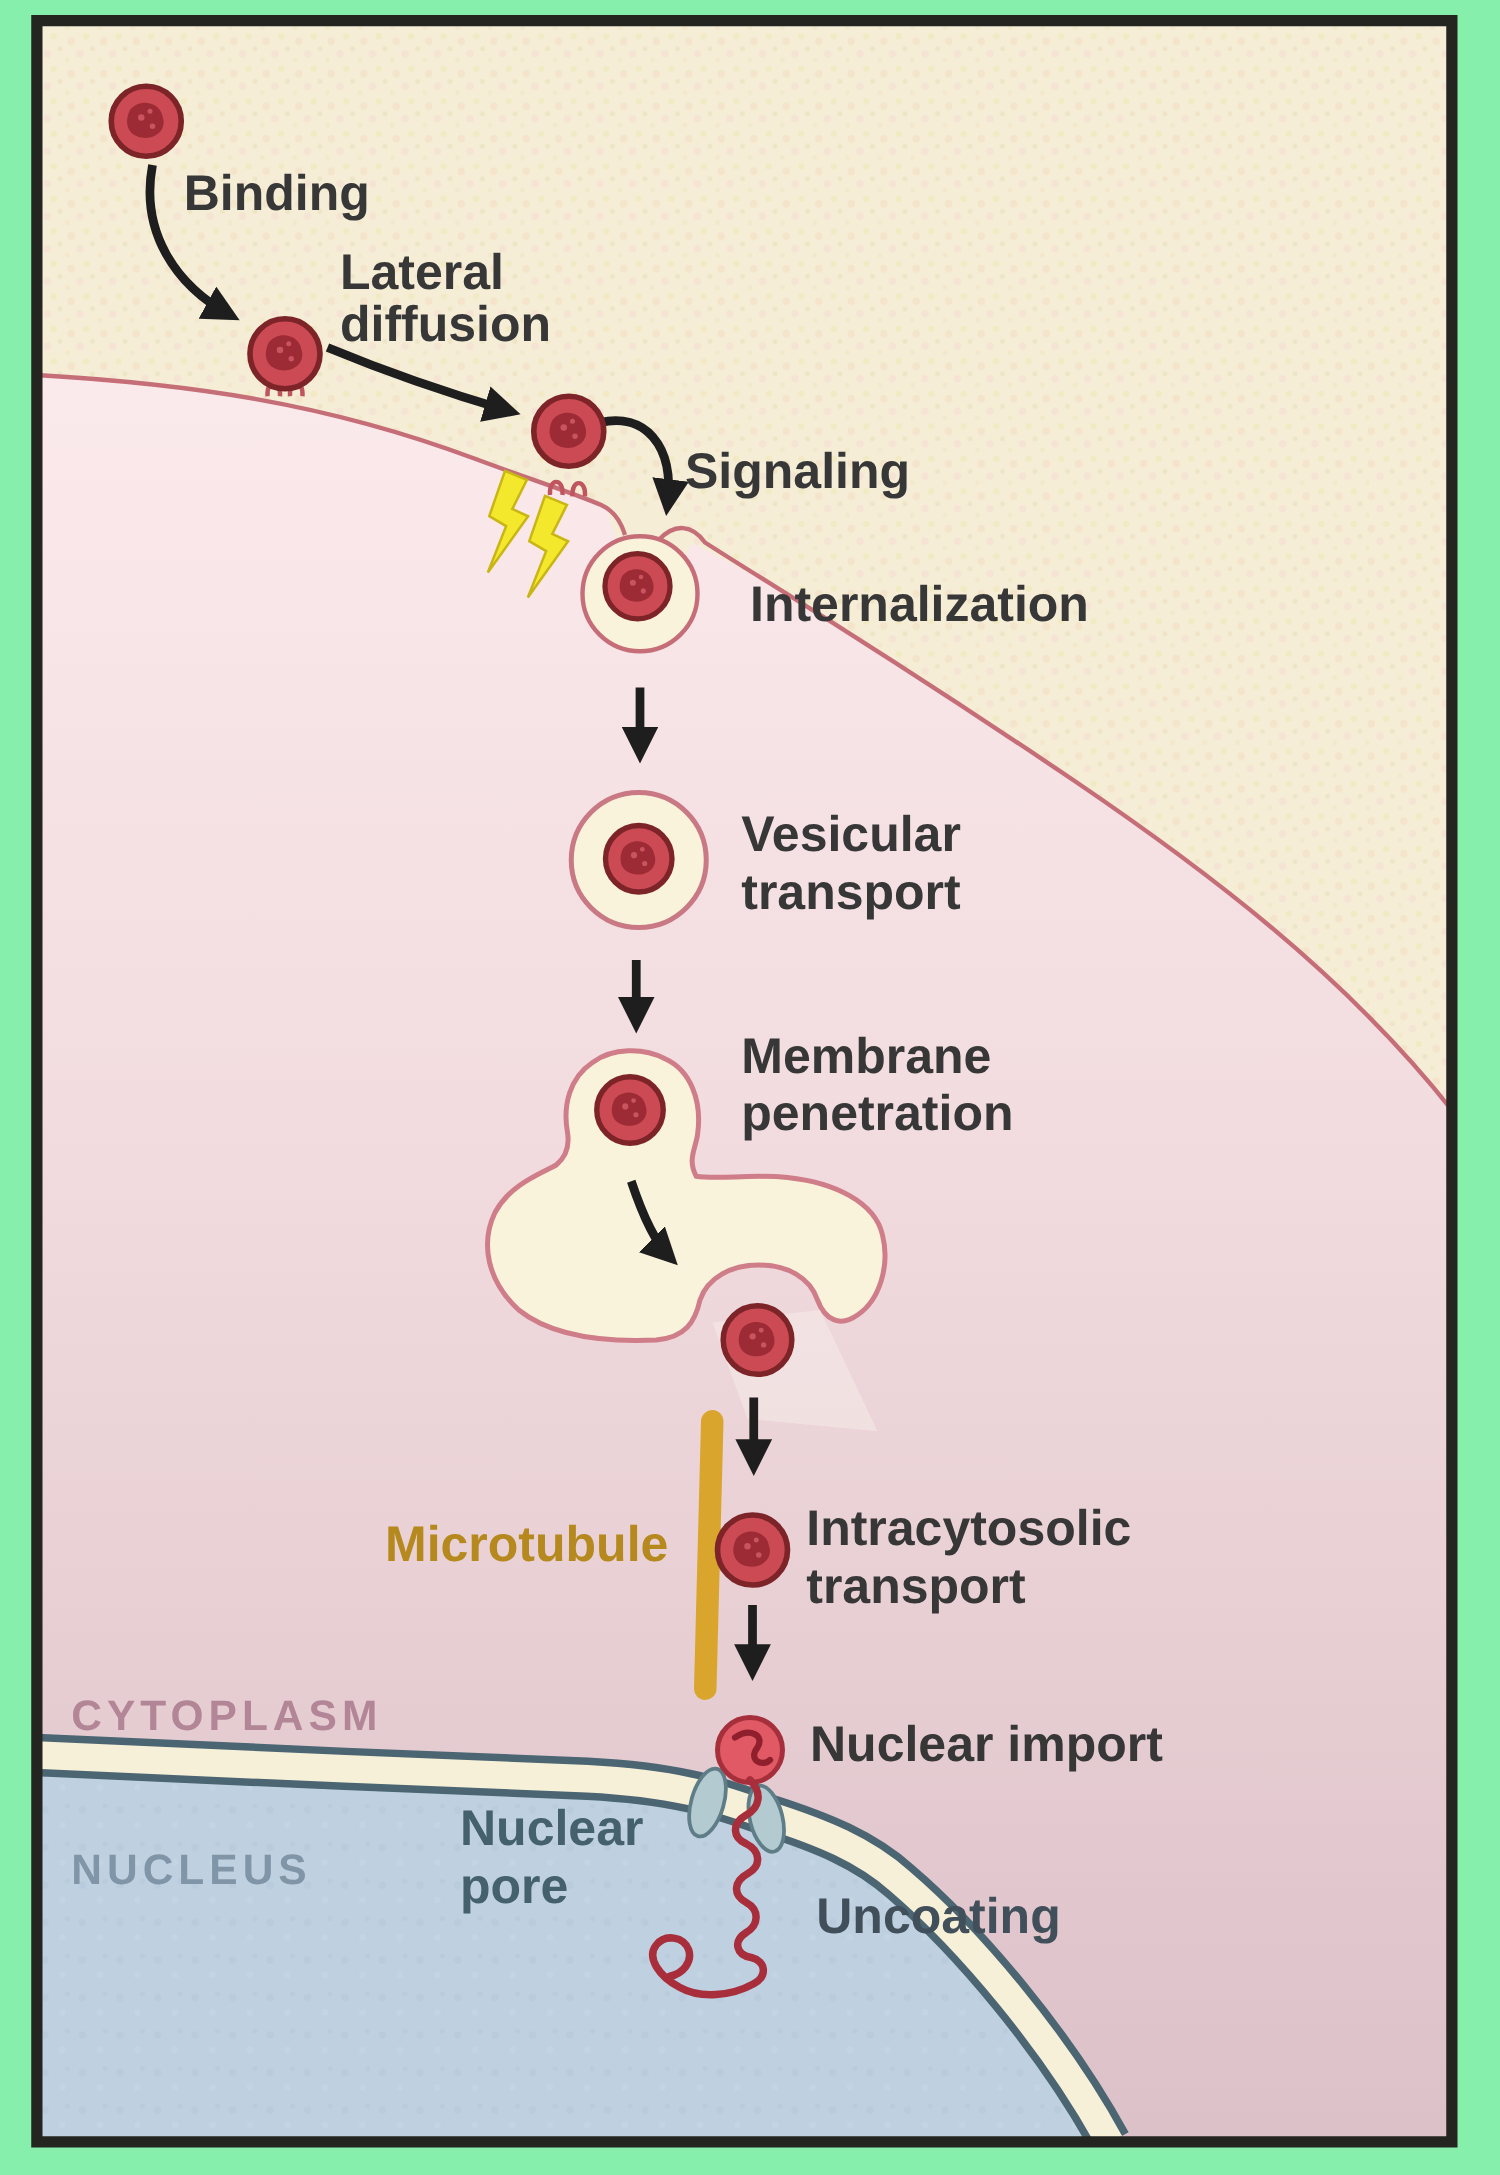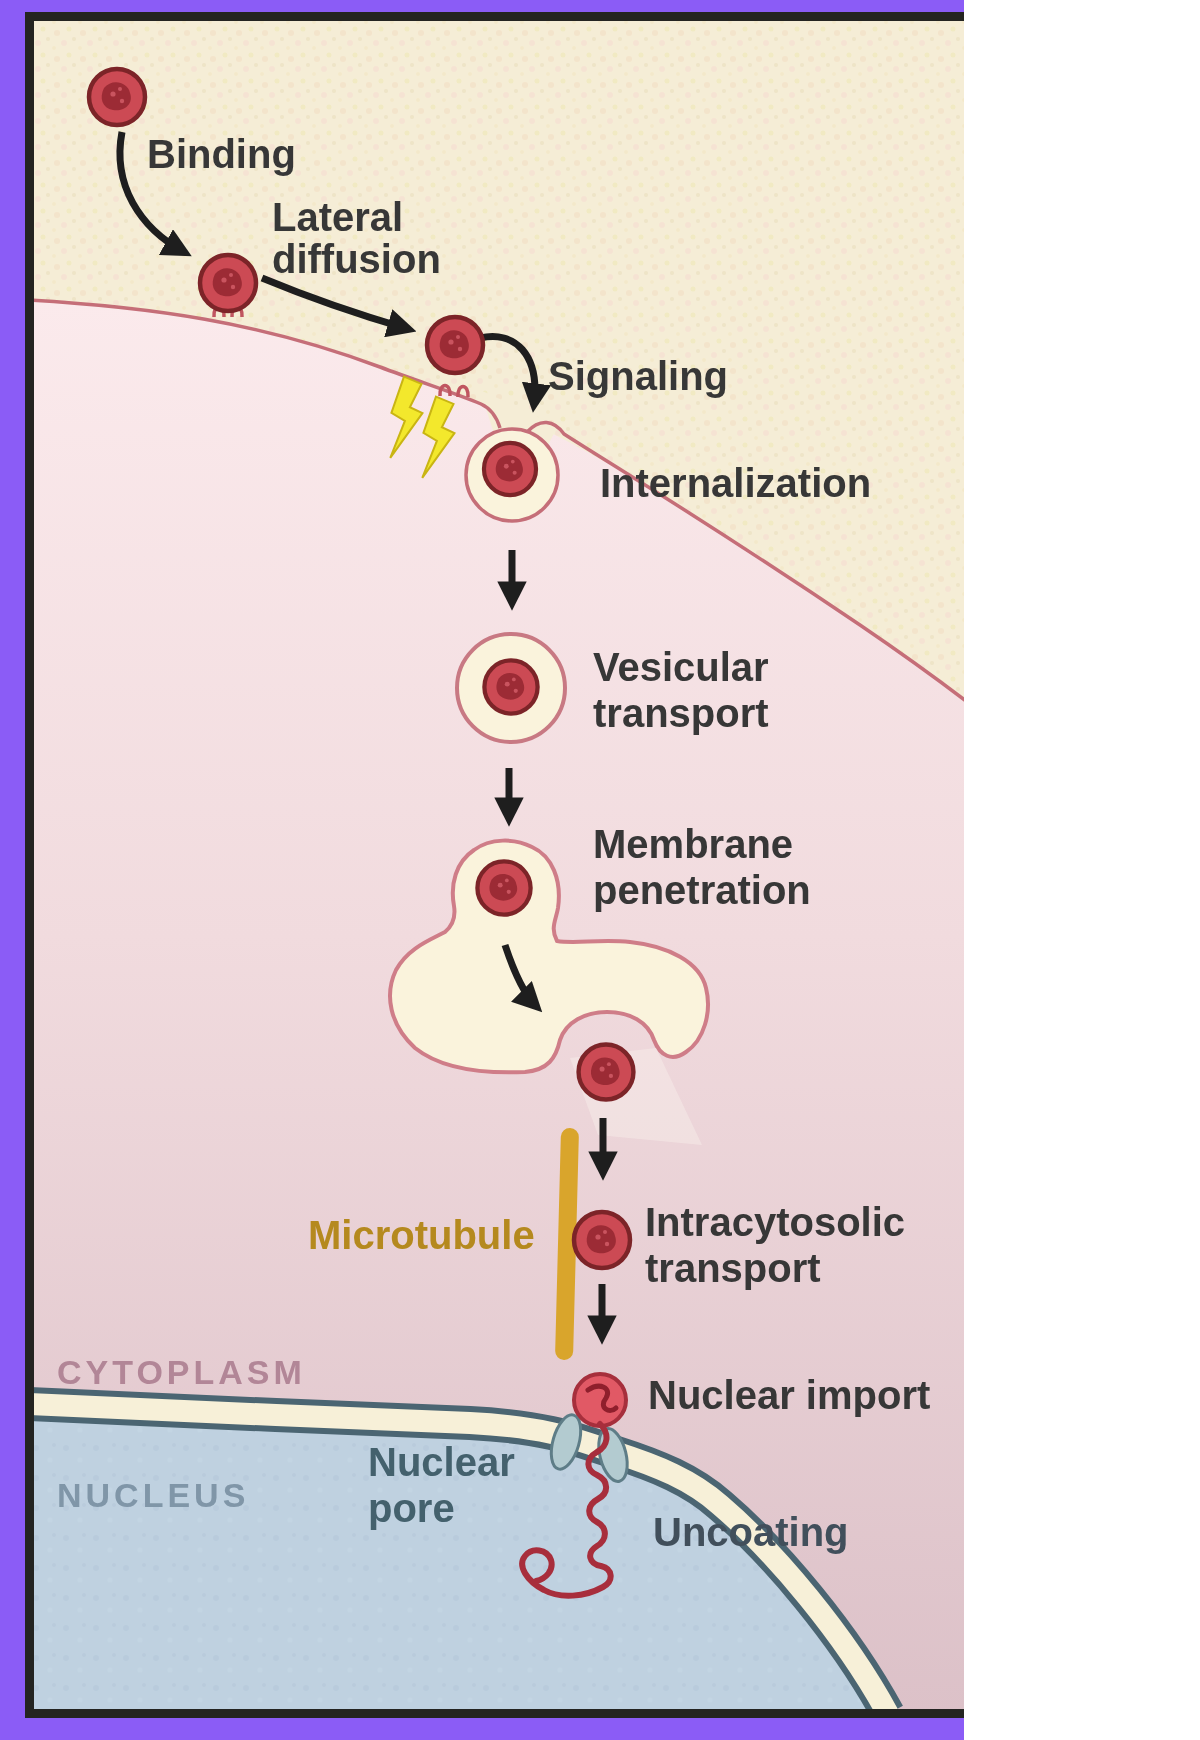--- a/index.html
+++ b/index.html
@@ -1,16 +1,16 @@
 <!DOCTYPE html>
 <html><head>
 <meta charset="utf-8">
 <style>
   html,body{margin:0;padding:0;background:#ffffff;}
-  .page{position:relative;width:964px;height:1740px;background:#8b5cf6;overflow:hidden;
+  .page{position:relative;width:1200px;height:1740px;background:#86efac;overflow:hidden;
         font-family:"Liberation Sans", sans-serif;}
   svg{position:absolute;left:0;top:0;}
   text{font-family:"Liberation Sans", sans-serif;font-weight:bold;}
   .lbl{font-size:40px;fill:#373737;}
   .lbl-gold{font-size:40px;fill:#b5891e;}
   .lbl-teal{font-size:40px;fill:#44616d;}
   .lbl-slate{font-size:40px;fill:#414f5b;}
   .lbl-caps{font-size:34px;letter-spacing:4px;}
   .cyto{fill:#b28697;}
   .nucl{fill:#8096a8;}

